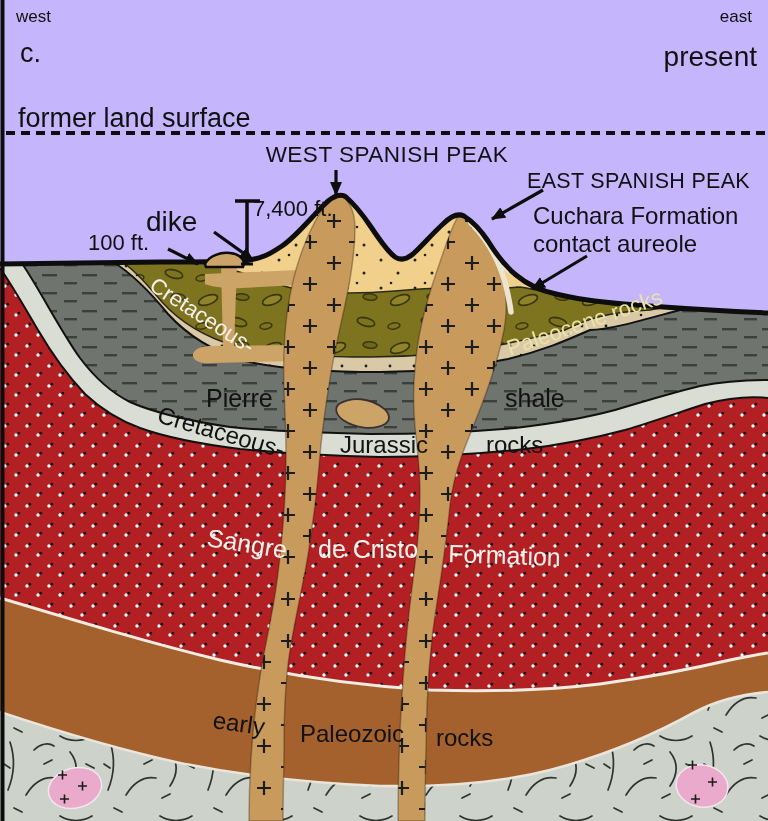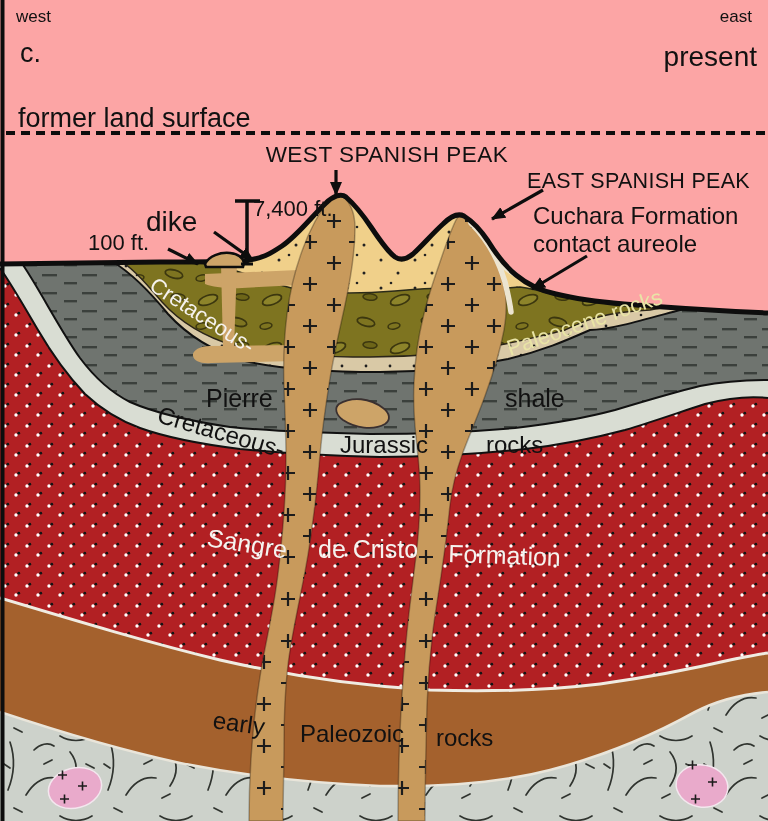--- a/index.html
+++ b/index.html
@@ -1,16 +1,16 @@
 <!DOCTYPE html>
 <html><head>
 <meta charset="utf-8">
 <style>
   html,body{margin:0;padding:0;background:#ffffff;}
-  .stage{position:relative;width:768px;height:821px;background:#fca5a5;overflow:hidden;}
+  .stage{position:relative;width:768px;height:821px;background:#c4b5fd;overflow:hidden;}
   svg{position:absolute;left:0;top:0;}
   text{font-family:"Liberation Sans","DejaVu Sans",sans-serif;fill:#111111;}
   .white-lbl{fill:#f5f2ee;}
   .pale-lbl{fill:#e9e4a6;}
 </style>
 </head>
 <body>
 
 <div class="stage">
 <svg width="768" height="821" viewBox="0 0 768 821">

